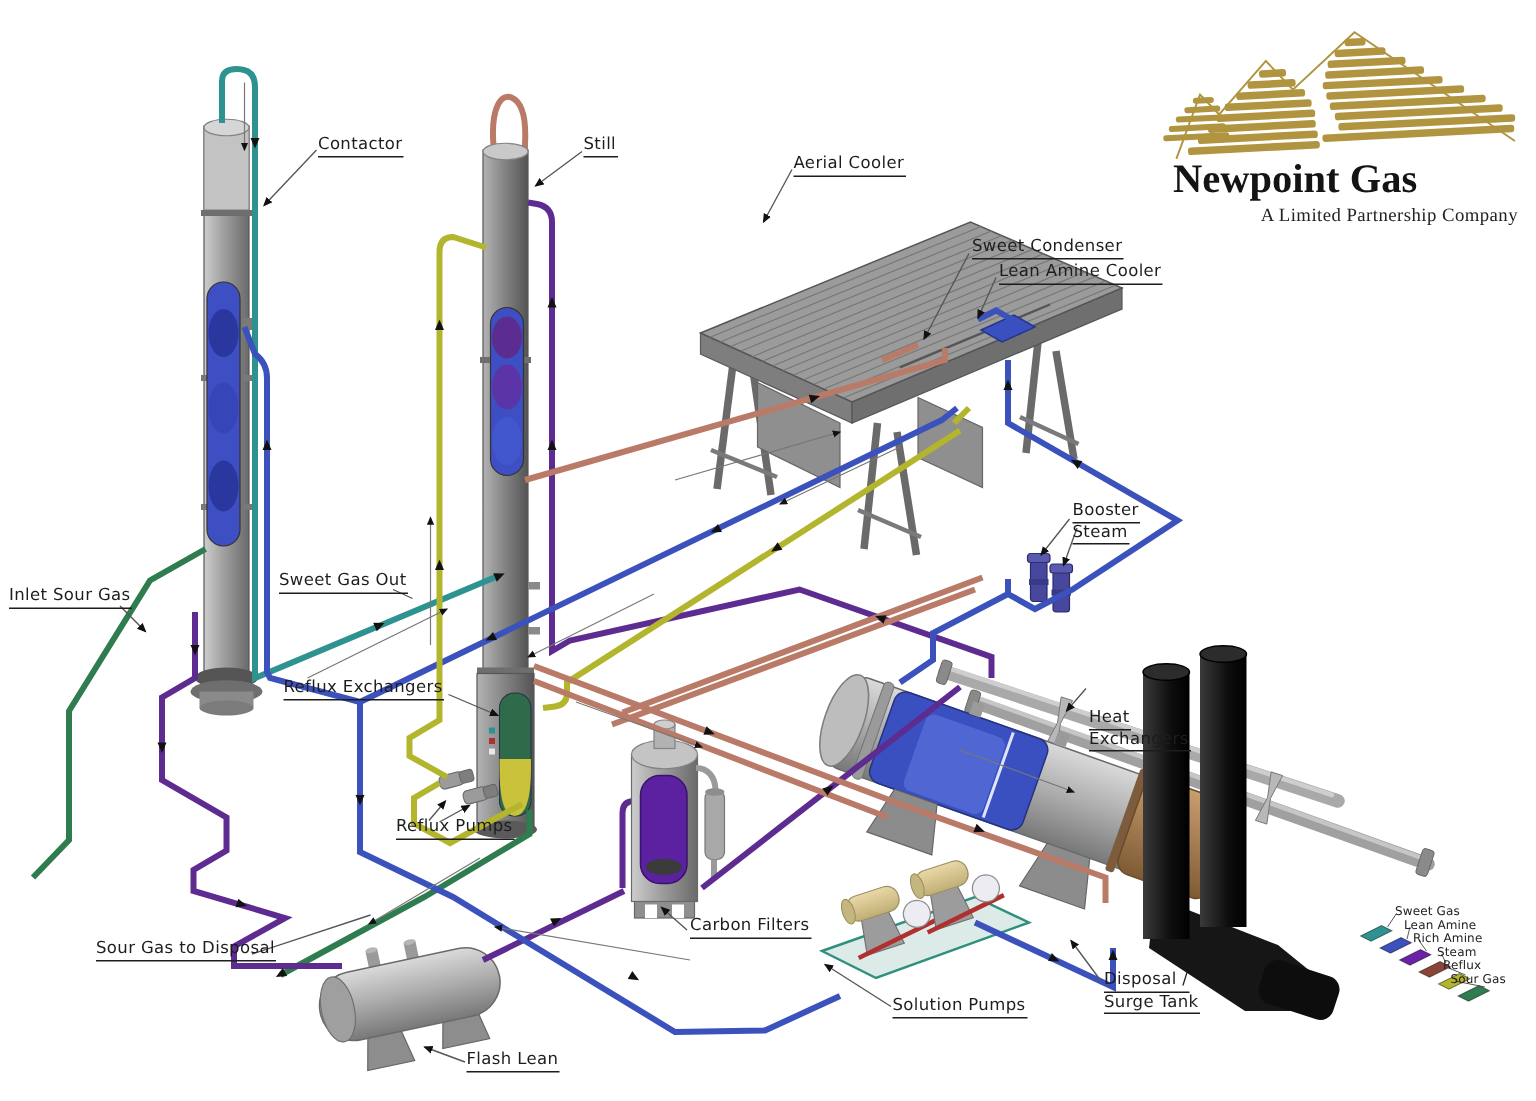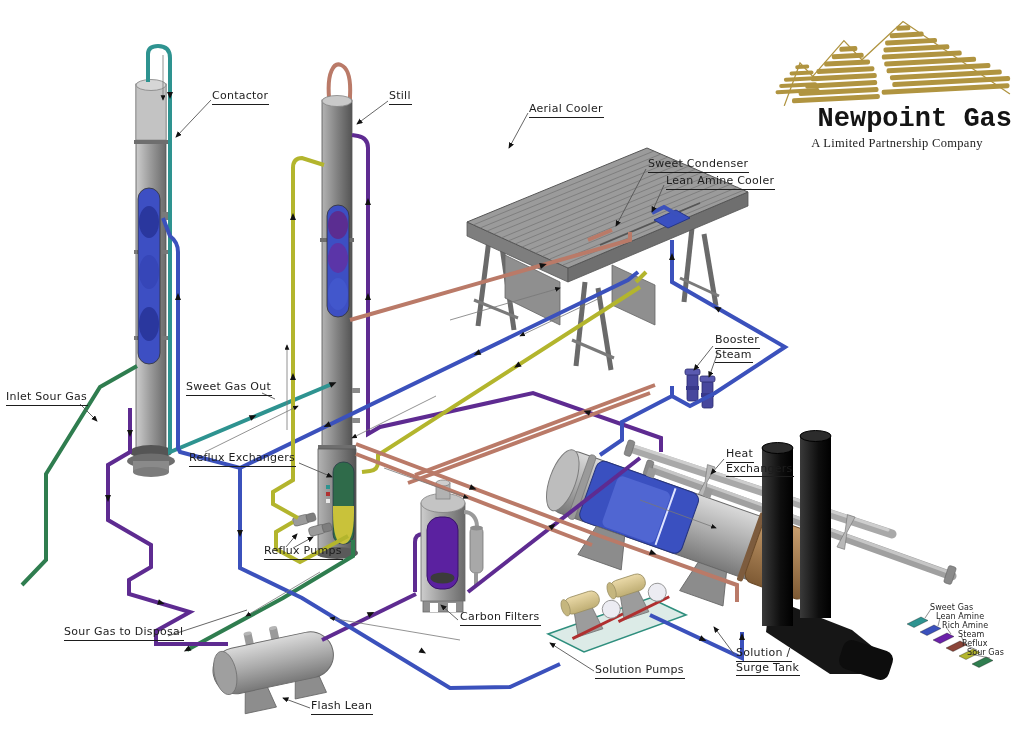--- a/index.html
+++ b/index.html
@@ -2,23 +2,23 @@
 <html><head>
 <meta charset="utf-8">
 <style>
   html,body{margin:0;padding:0;background:#fff;}
   #stage{position:relative;width:1024px;height:734px;background:#ffffff;overflow:hidden;
          font-family:"DejaVu Sans","Liberation Sans",sans-serif;}
   #art{position:absolute;left:0;top:0;}
   .lbl{position:absolute;font-size:11px;letter-spacing:.25px;color:#1d1d1d;line-height:1.15;white-space:nowrap;}
   .lbl .line{display:block;width:fit-content;border-bottom:1.2px solid #1d1d1d;padding:0 1px 1px 0;}
   .legend-lbl{position:absolute;font-size:8px;letter-spacing:.1px;color:#222;white-space:nowrap;}
-  .logo-name{position:absolute;left:782px;top:104px;width:230px;text-align:right;
-             font-family:Liberation Mono, monospace;font-weight:bold;font-size:27px;color:#141414;}
-  .logo-tag{position:absolute;left:782px;top:136px;width:230px;text-align:center;
+  .logo-name{position:absolute;left:782px;top:104px;width:230px;text-align:left;
+             font-family:Liberation Serif, serif;font-weight:bold;font-size:27px;color:#141414;}
+  .logo-tag{position:absolute;left:782px;top:136px;width:230px;text-align:right;
             font-family:"Liberation Serif","DejaVu Serif",serif;font-size:12.5px;color:#222;letter-spacing:.3px;}
 </style>
 </head>
 <body>
 
 <div id="stage">
 <svg id="art" width="1024" height="734" viewBox="0 0 1024 734">
   <defs>
     <linearGradient id="gCol" x1="0" y1="0" x2="1" y2="0">
       <stop offset="0" stop-color="#cdcdcd"></stop>
@@ -409,21 +409,21 @@
 <div class="lbl" style="left:648px;top:158px">
       <span class="line">Sweet Condenser</span>
     </div>
 <div class="lbl" style="left:666px;top:175px">
       <span class="line">Lean Amine Cooler</span>
     </div>
 <div class="lbl" style="left:715px;top:334px">
   <span class="line">Booster</span>
   <span class="line">Steam</span>
 </div>
-<div class="lbl" style="left:726px;top:448px">
+<div class="lbl" style="left:726px;top:472px">
   <span class="line">Heat</span>
   <span class="line">Exchangers</span>
 </div>
 <div class="lbl" style="left:6px;top:391px">
       <span class="line">Inlet Sour Gas</span>
     </div>
 <div class="lbl" style="left:186px;top:381px">
       <span class="line">Sweet Gas Out</span>
     </div>
 <div class="lbl" style="left:189px;top:452px">
@@ -438,21 +438,21 @@
 <div class="lbl" style="left:64px;top:626px">
       <span class="line">Sour Gas to Disposal</span>
     </div>
 <div class="lbl" style="left:311px;top:700px">
       <span class="line">Flash Lean</span>
     </div>
 <div class="lbl" style="left:595px;top:664px">
       <span class="line">Solution Pumps</span>
     </div>
 <div class="lbl" style="left:736px;top:647px">
-  <span class="line">Solution /</span>
+  <span class="line">Disposal /</span>
   <span class="line">Surge Tank</span>
 </div>
 
 <div class="logo-name">Newpoint Gas</div>
 <div class="logo-tag">A Limited Partnership Company</div>
 
 <div class="legend-lbl" style="left:930px;top:603px">Sweet Gas</div>
 <div class="legend-lbl" style="left:936px;top:612px">Lean Amine</div>
 <div class="legend-lbl" style="left:942px;top:621px">Rich Amine</div>
 <div class="legend-lbl" style="left:958px;top:630px">Steam</div>

